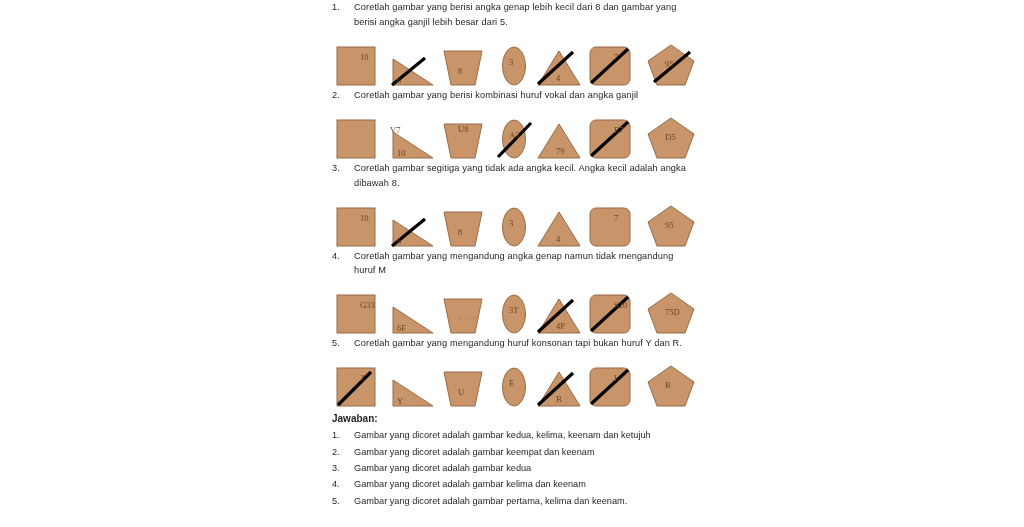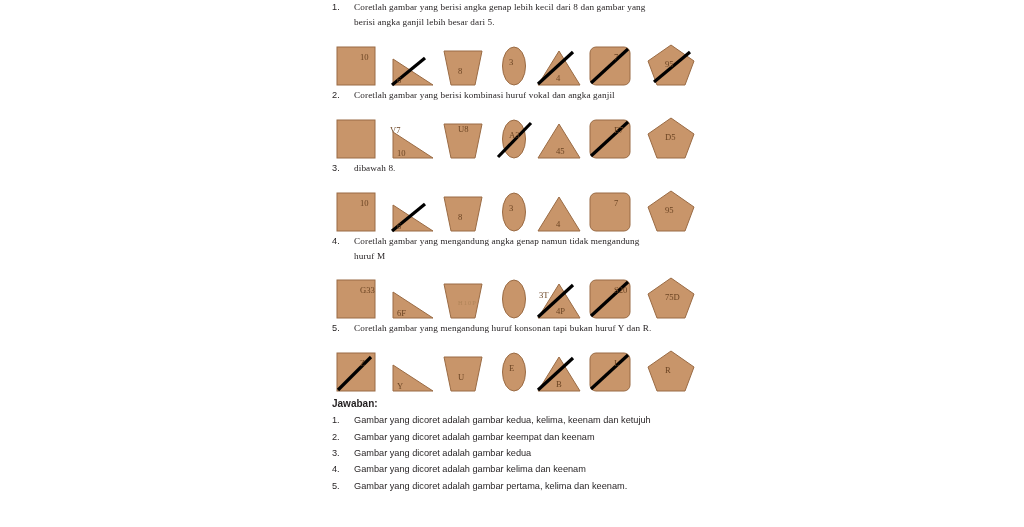--- a/index.html
+++ b/index.html
@@ -37,21 +37,20 @@
     width: 22px;
     flex: 0 0 22px;
     text-align: left;
     font-size: 9.2px;
     color: #231f20;
   }
   .qbody {
     flex: 1 1 auto;
     text-align: justify;
     text-justify: inter-word;
-    font-family: Liberation Serif, serif;
   }
   .qbody .l2 { display: block; }
 
   
   .shape-row {
     position: relative;
     height: 52px;
     margin-top: 4px;
     margin-bottom: 2px;
   }
@@ -215,21 +214,21 @@
                 <line class="slash" x1="-3" y1="38" x2="30" y2="4"></line>
               </svg>
               <span class="lbl" style="left:8px;top:11px;">A3</span>
             </div>
           </div>
           <div class="shape-cell" style="left:205px;width:44px;">
             <div class="shape-inner" style="width:44px;height:36px;">
               <svg width="44" height="36" viewBox="0 0 44 36">
                 <polygon points="22,1 43,35 1,35" class="shp-fill"></polygon>
               </svg>
-              <span class="lbl" style="left:19px;top:23px;">45</span>
+              <span class="lbl" style="left:19px;top:23px;">79</span>
             </div>
           </div>
           <div class="shape-cell" style="left:257px;width:42px;">
             <div class="shape-inner" style="width:42px;height:40px;">
               <svg width="42" height="40" viewBox="0 0 42 40">
                 <rect x="1" y="1" width="40" height="38" rx="6" ry="6" class="shp-fill"></rect>
                 <line class="slash" x1="2" y1="37" x2="39" y2="3"></line>
               </svg>
               <span class="lbl" style="left:25px;top:6px;">E7</span>
             </div>
@@ -240,21 +239,21 @@
                 <polygon points="24,1 47,17 38,41 10,41 1,17" class="shp-fill"></polygon>
               </svg>
               <span class="lbl" style="left:18px;top:15px;">D5</span>
             </div>
           </div>
         </div>
       </div>
       <div class="qblock">
         <div class="qtext-row">
           <span class="qnum">3.</span>
-          <span class="qbody"><span class="l2">dibawah 8.</span></span>
+          <span class="qbody"><span>Coretlah gambar segitiga yang tidak ada angka kecil. Angka kecil adalah angka</span><span class="l2">dibawah 8.</span></span>
         </div>
         <div class="shape-row">
           <div class="shape-cell" style="left:4px;width:40px;">
             <div class="shape-inner" style="width:40px;height:40px;">
               <svg width="40" height="40" viewBox="0 0 40 40">
                 <rect x="1" y="1" width="38" height="38" class="shp-fill"></rect>
               </svg>
               <span class="lbl" style="left:24px;top:6px;">10</span>
             </div>
           </div>
@@ -337,21 +336,21 @@
                 <polygon points="4,1 42,1 35,35 11,35" class="shp-fill"></polygon>
               </svg>
               <span class="lbl faint" style="left:18px;top:16px;">H10P</span>
             </div>
           </div>
           <div class="shape-cell" style="left:169px;width:26px;">
             <div class="shape-inner" style="width:26px;height:40px;">
               <svg width="26" height="40" viewBox="0 0 26 40">
                 <ellipse cx="13" cy="20" rx="11.5" ry="19" class="shp-fill"></ellipse>
               </svg>
-              <span class="lbl" style="left:8px;top:11px;margin-left:30px;">3T</span>
+              <span class="lbl" style="left:8px;top:11px;">3T</span>
             </div>
           </div>
           <div class="shape-cell" style="left:205px;width:44px;">
             <div class="shape-inner" style="width:44px;height:36px;">
               <svg width="44" height="36" viewBox="0 0 44 36">
                 <polygon points="22,1 43,35 1,35" class="shp-fill"></polygon>
                 <line class="slash" x1="1" y1="34" x2="36" y2="2"></line>
               </svg>
               <span class="lbl" style="left:19px;top:23px;">4P</span>
             </div>

